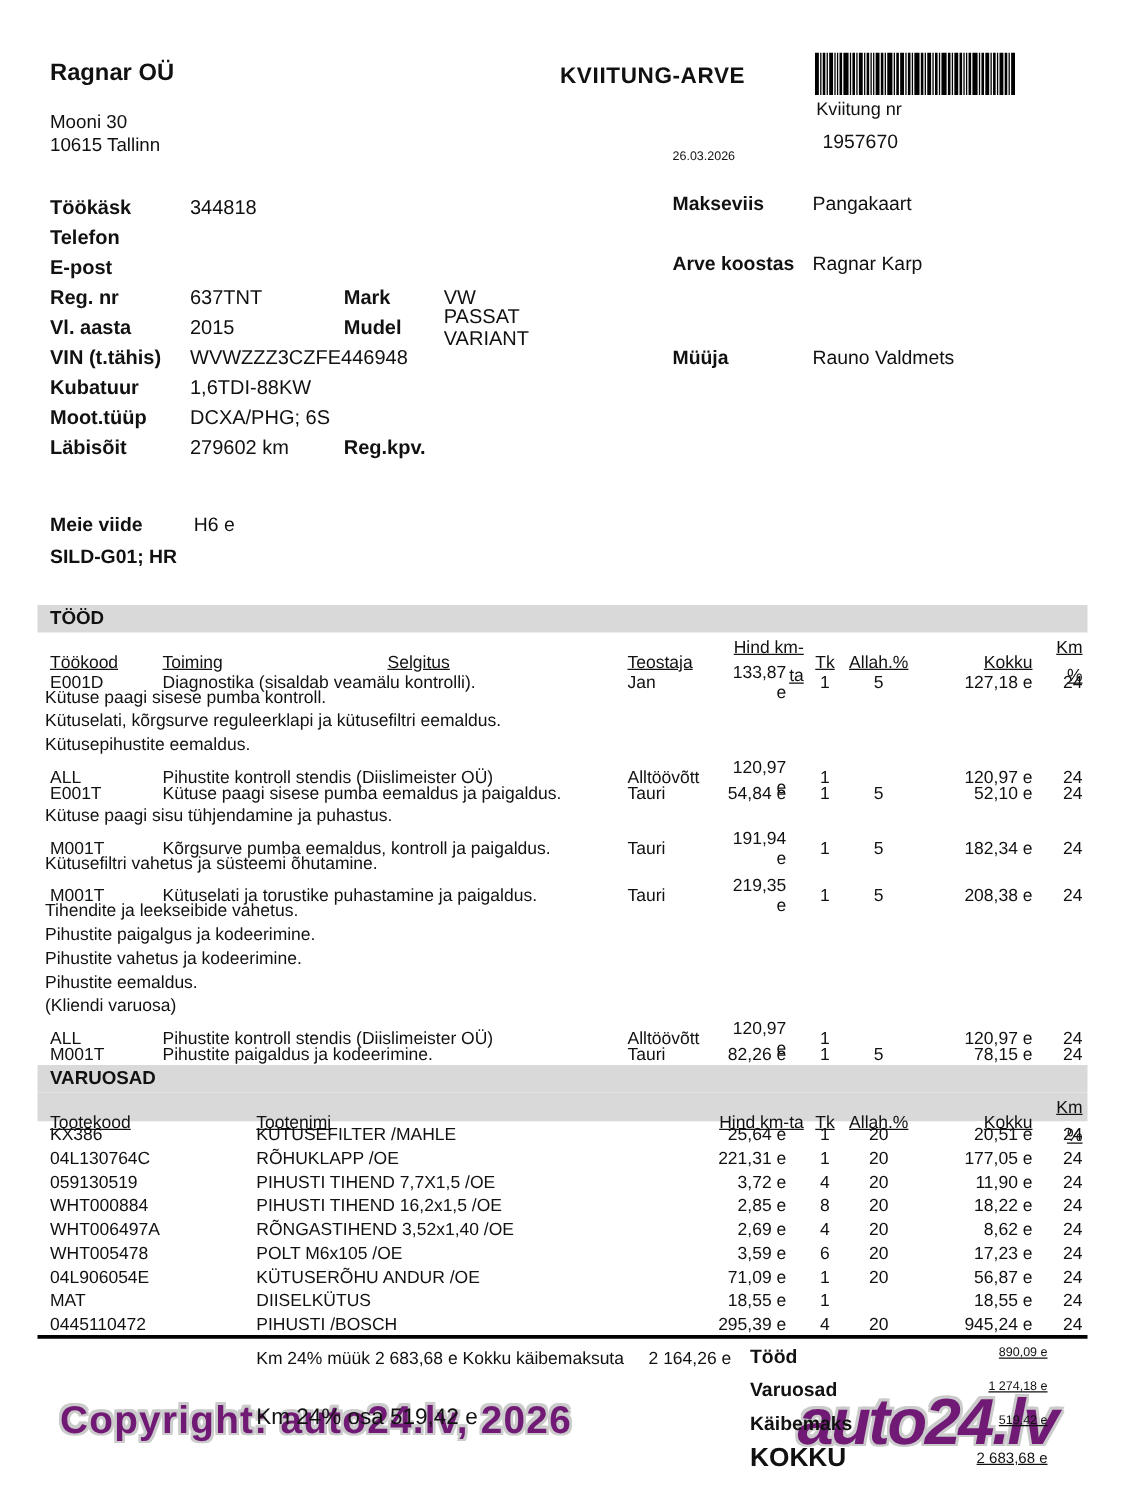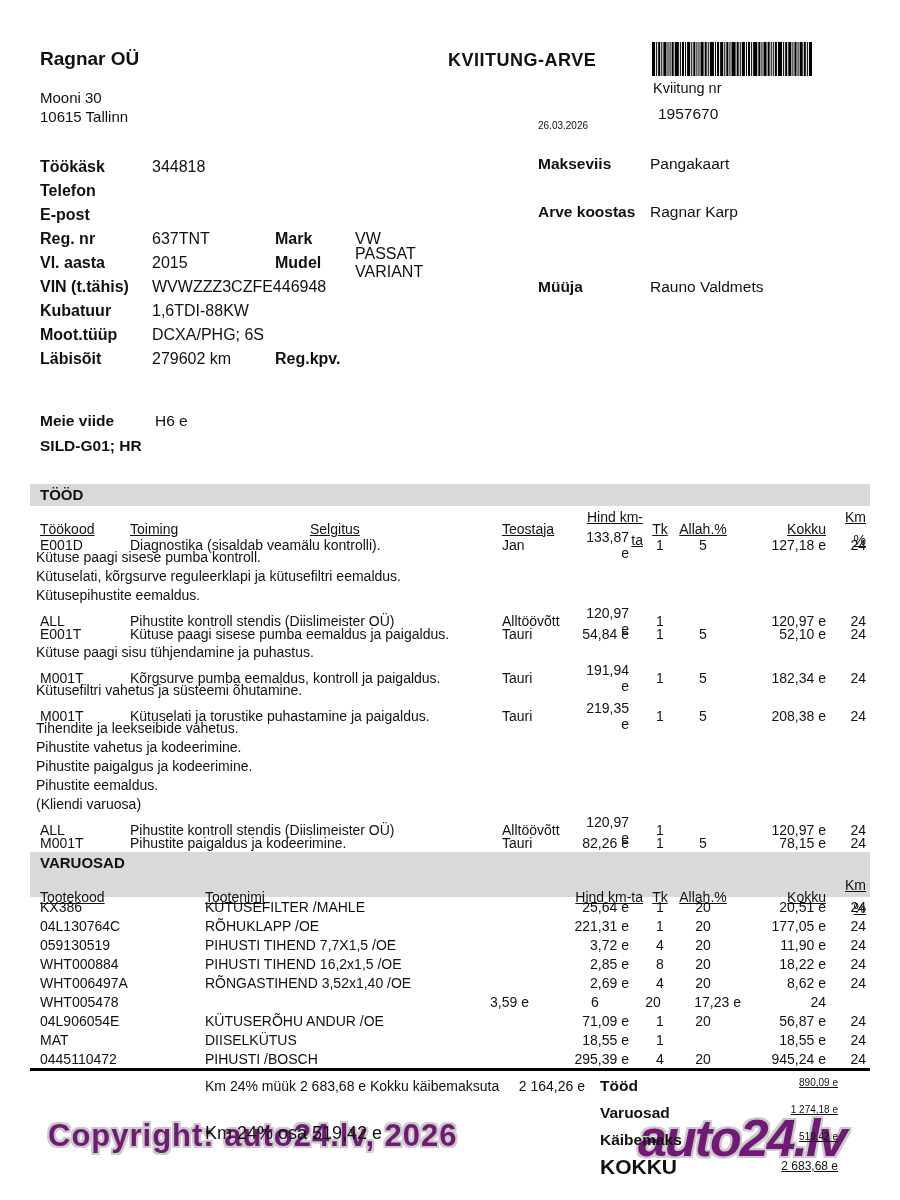--- a/index.html
+++ b/index.html
@@ -294,22 +294,22 @@
             <div class="c-code">M001T</div>
             <div class="c-desc">Kütuselati ja torustike puhastamine ja paigaldus.</div>
             <div class="c-worker">Tauri</div>
             <div class="c-num">219,35 e</div>
             <div class="c-qty">1</div>
             <div class="c-disc">5</div>
             <div class="c-total">208,38 e</div>
             <div class="c-vat">24</div>
           </div>
           <div class="t-row note-row">Tihendite ja leekseibide vahetus.</div>
+          <div class="t-row note-row">Pihustite paigalgus ja kodeerimine.</div>
           <div class="t-row note-row">Pihustite vahetus ja kodeerimine.</div>
-          <div class="t-row note-row">Pihustite paigalgus ja kodeerimine.</div>
           <div class="t-row note-row">Pihustite eemaldus.</div>
           <div class="t-row note-row">(Kliendi varuosa)</div>
           <div class="t-grid t-row">
             <div class="c-code">ALL</div>
             <div class="c-desc">Pihustite kontroll stendis (Diislimeister OÜ)</div>
             <div class="c-worker">Alltöövõtt</div>
             <div class="c-num">120,97 e</div>
             <div class="c-qty">1</div>
             <div class="c-disc"></div>
             <div class="c-total">120,97 e</div>
@@ -378,20 +378,21 @@
             <div class="c-code">WHT006497A</div>
             <div class="c-desc">RÕNGASTIHEND 3,52x1,40 /OE</div>
             <div class="c-num">2,69 e</div>
             <div class="c-qty">4</div>
             <div class="c-disc">20</div>
             <div class="c-total">8,62 e</div>
             <div class="c-vat">24</div>
           </div>
           <div class="v-grid t-row">
             <div class="c-code">WHT005478</div>
+            <div class="c-desc">POLT M6x105 /OE</div>
             <div class="c-num">3,59 e</div>
             <div class="c-qty">6</div>
             <div class="c-disc">20</div>
             <div class="c-total">17,23 e</div>
             <div class="c-vat">24</div>
           </div>
           <div class="v-grid t-row">
             <div class="c-code">04L906054E</div>
             <div class="c-desc">KÜTUSERÕHU ANDUR /OE</div>
             <div class="c-num">71,09 e</div>

